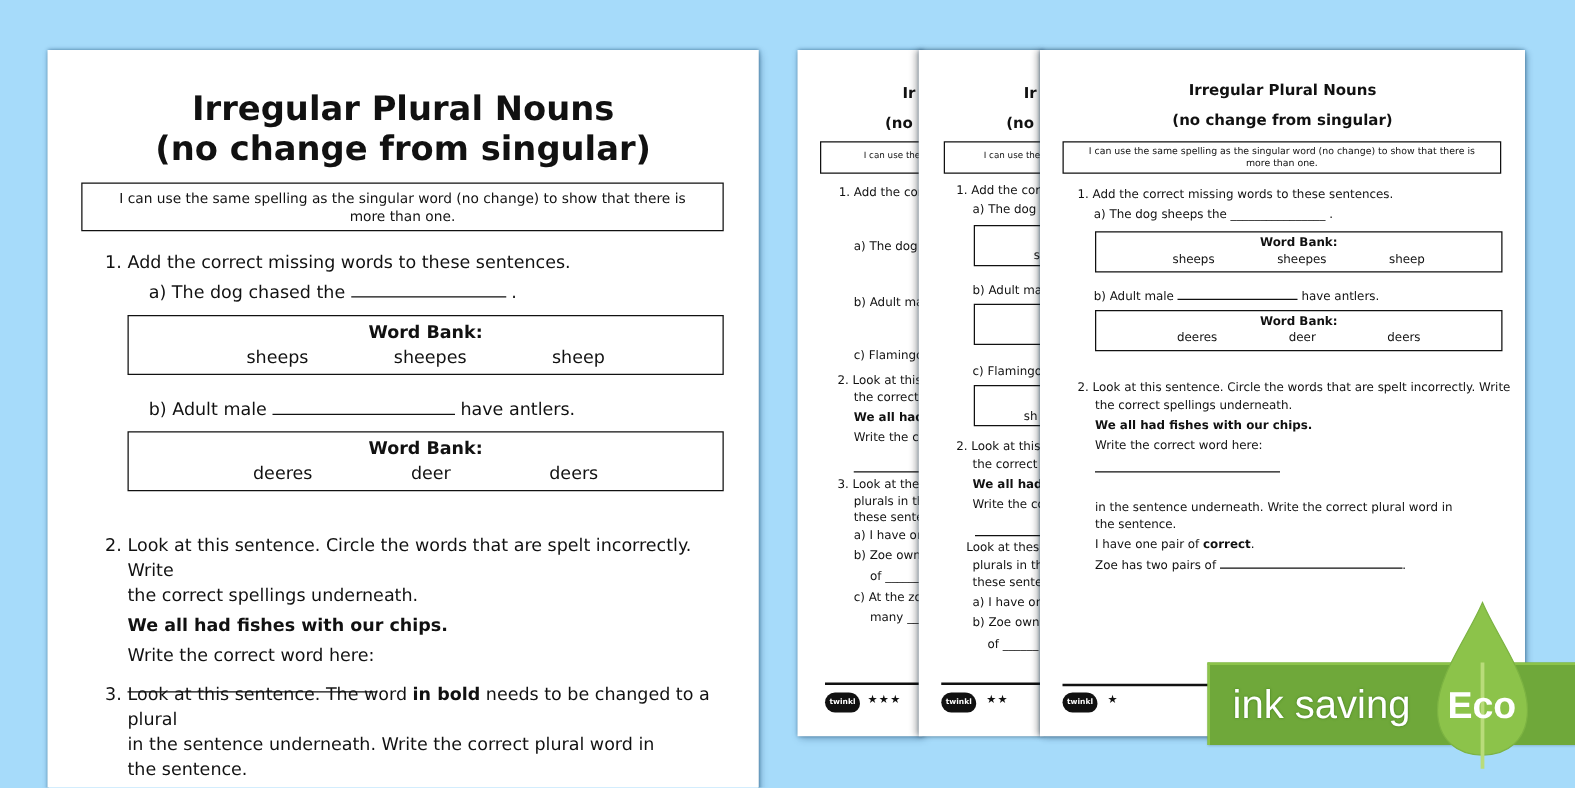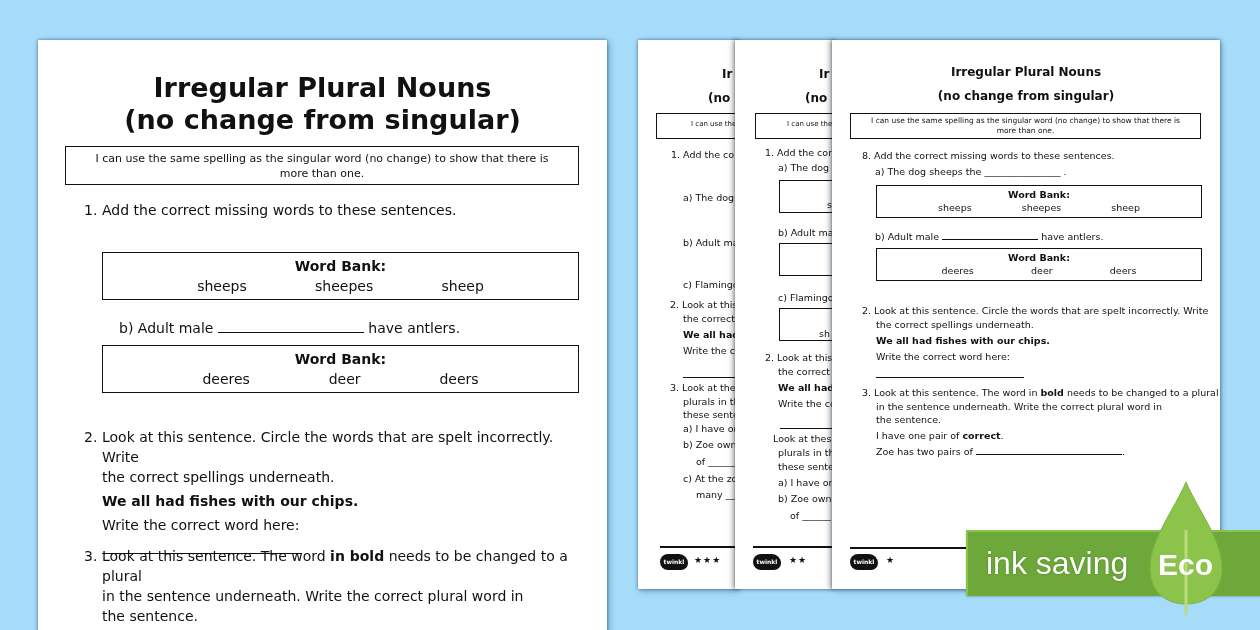--- a/index.html
+++ b/index.html
@@ -76,20 +76,25 @@
     <div>(no change from singular)</div>
   </div>
   <div class="objective">
     <div>I can use the same spelling as the singular word (no change) to show that there is</div>
     <div>more than one.</div>
   </div>
 
   <div class="q" style="left:46px; top:160px;">
     <span class="num">1.</span>
     <div class="body" style="margin-left:18px;">Add the correct missing words to these sentences.</div>
+  </div>
+  <div class="q" style="left:81px; top:184px;">
+    <span>a) The dog chased the</span>
+    <span class="blank" style="width:124px;"></span>
+    <span>.</span>
   </div>
   <div class="wordbank" style="left:64px; top:212px; width:477px; height:48px; font-size:14px; line-height:20px; padding-top:3px;">
     <div class="wb-title">Word Bank:</div>
     <div class="words">
       <span>sheeps</span>
       <span>sheepes</span>
       <span>sheep</span>
     </div>
   </div>
   <div class="q" style="left:81px; top:278px;">
@@ -187,21 +192,21 @@
   <div class="stars" style="left:54px; top:515px;">★★</div>
 </div>
 
 <div class="page" id="page-1star">
   <div class="sm-title" style="left:0; right:0; top:20px; text-align:center;">Irregular Plural Nouns</div>
   <div class="sm-title" style="left:0; right:0; top:44px; text-align:center;">(no change from singular)</div>
   <div class="sm-box" style="left:18px; top:73px; width:351px; height:26px; text-align:center; font-size:7.5px; line-height:10px; padding-top:2px;">
     <div>I can use the same spelling as the singular word (no change) to show that there is</div>
     <div>more than one.</div>
   </div>
-  <div class="sm" style="left:30px; top:109px;">8.  Add the correct missing words to these sentences.</div>
+  <div class="sm" style="left:30px; top:109px;">1.  Add the correct missing words to these sentences.</div>
   <div class="sm" style="left:43px; top:125px;">a) The dog sheeps the ________________ .</div>
   <div class="sm-box" style="left:44px; top:145px; width:326px; height:33px; text-align:center; font-size:9.5px; line-height:13px; padding-top:2px;">
     <div class="bold">Word Bank:</div>
     <div style="display:flex; justify-content:space-around; padding:0 36px;">
       <span>sheeps</span>
       <span>sheepes</span>
       <span>sheep</span>
     </div>
   </div>
   <div class="sm" style="left:43px; top:190px;">
@@ -215,23 +220,20 @@
       <span>deeres</span>
       <span>deer</span>
       <span>deers</span>
     </div>
   </div>
   <div class="sm" style="left:30px; top:264px;">2.  Look at this sentence. Circle the words that are spelt incorrectly. Write</div>
   <div class="sm" style="left:44px; top:278px;">the correct spellings underneath.</div>
   <div class="sm bold" style="left:44px; top:294px;">We all had fishes with our chips.</div>
   <div class="sm" style="left:44px; top:310px;">Write the correct word here:</div>
   <div style="position:absolute; left:44px; top:337px; width:148px; border-bottom:1px solid #111;"></div>
-  <div class="sm" style="left:30px; top:346px;">
-    <span>3.  Look at this sentence. The word in </span><span class="bold">bold</span><span> needs to be changed to a plural</span>
-  </div>
   <div class="sm" style="left:44px; top:360px;">in the sentence underneath. Write the correct plural word in</div>
   <div class="sm" style="left:44px; top:373px;">the sentence.</div>
   <div class="sm" style="left:44px; top:389px;">
     <span>I have one pair of </span><span class="bold">correct</span><span>.</span>
   </div>
   <div class="sm" style="left:44px; top:405px;">
     <span>Zoe has two pairs of</span>
     <span class="blank" style="width:146px; height:10px;"></span><span>.</span>
   </div>
   <div class="footer-line" style="left:18px; top:507px; width:120px;"></div>

